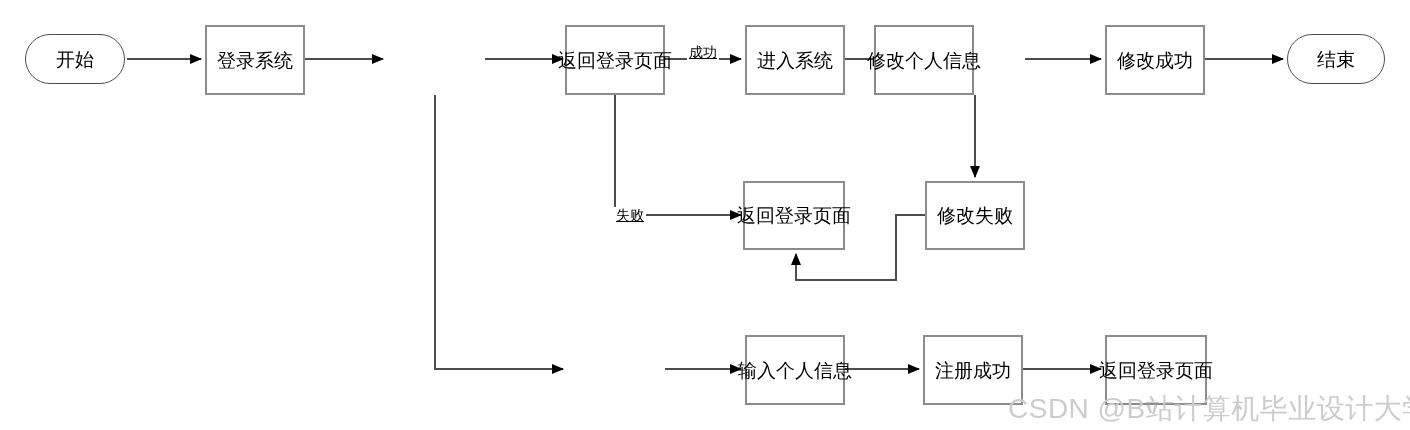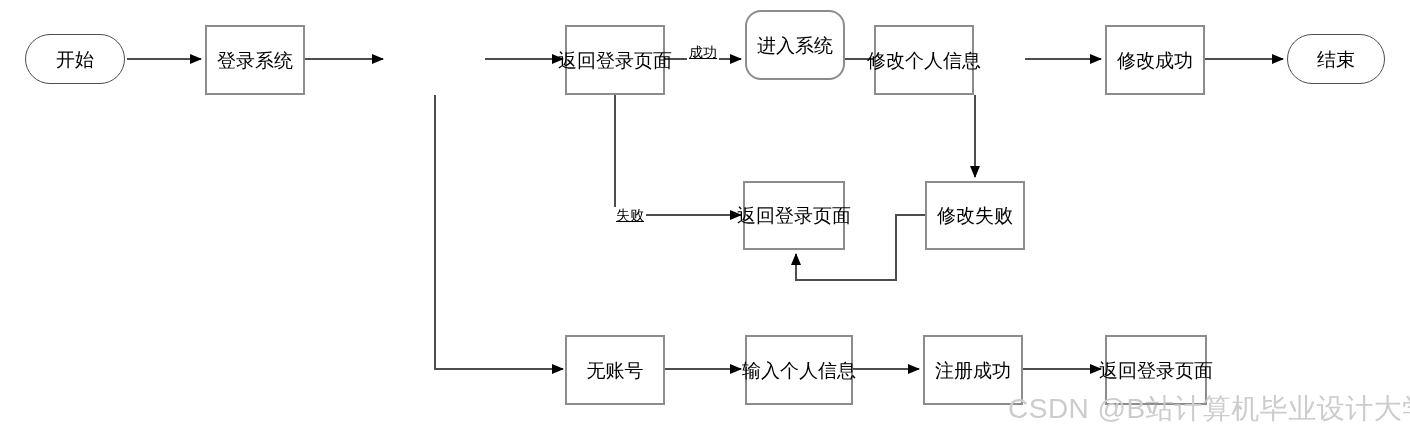--- a/index.html
+++ b/index.html
@@ -94,30 +94,29 @@
       <path d="M435,95 V369 H563" marker-end="url(#arrow)"></path>
       <path d="M665,369 H741" marker-end="url(#arrow)"></path>
       <path d="M845,369 H919" marker-end="url(#arrow)"></path>
       <path d="M1023,369 H1101" marker-end="url(#arrow)"></path>
     </g>
   </svg>
 
   <div class="node terminal" style="left:25px; top:34px; width:100px; height:50px;">开始</div>
   <div class="node process" style="left:205px; top:25px; width:100px; height:70px;">登录系统</div>
   <div class="node process" style="left:565px; top:25px; width:100px; height:70px;">返回登录页面</div>
-  <div class="node process" style="left:745px; top:10px; width:100px; height:70px;border-radius:16px;">进入系统</div>
+  <div class="node process" style="left:745px; top:25px; width:100px; height:70px;">进入系统</div>
   <div class="node process" style="left:874px; top:25px; width:100px; height:70px;">修改个人信息</div>
   <div class="node process" style="left:1105px; top:25px; width:100px; height:70px;">修改成功</div>
   <div class="node terminal" style="left:1287px; top:34px; width:98px; height:50px;">结束</div>
 
   <div class="node process" style="left:743px; top:181px; width:102px; height:69px;">返回登录页面</div>
   <div class="node process" style="left:925px; top:181px; width:100px; height:69px;">修改失败</div>
 
-  <div class="node process" style="left:565px; top:335px; width:100px; height:70px;">无账号</div>
-  <div class="node process" style="left:745px; top:335px; width:108px; height:70px;">输入个人信息</div>
+  <div class="node process" style="left:745px; top:335px; width:100px; height:70px;">输入个人信息</div>
   <div class="node process" style="left:923px; top:335px; width:100px; height:70px;">注册成功</div>
   <div class="node process" style="left:1105px; top:335px; width:102px; height:70px;">返回登录页面</div>
 
   <span class="edge-label center" style="left:703px; top:52px;text-decoration:underline;">成功</span>
   <span class="edge-label left" style="left:614px; top:215px;">失败</span>
 
   <div class="watermark">CSDN @B站计算机毕业设计大学</div>
 
 </div>
 

